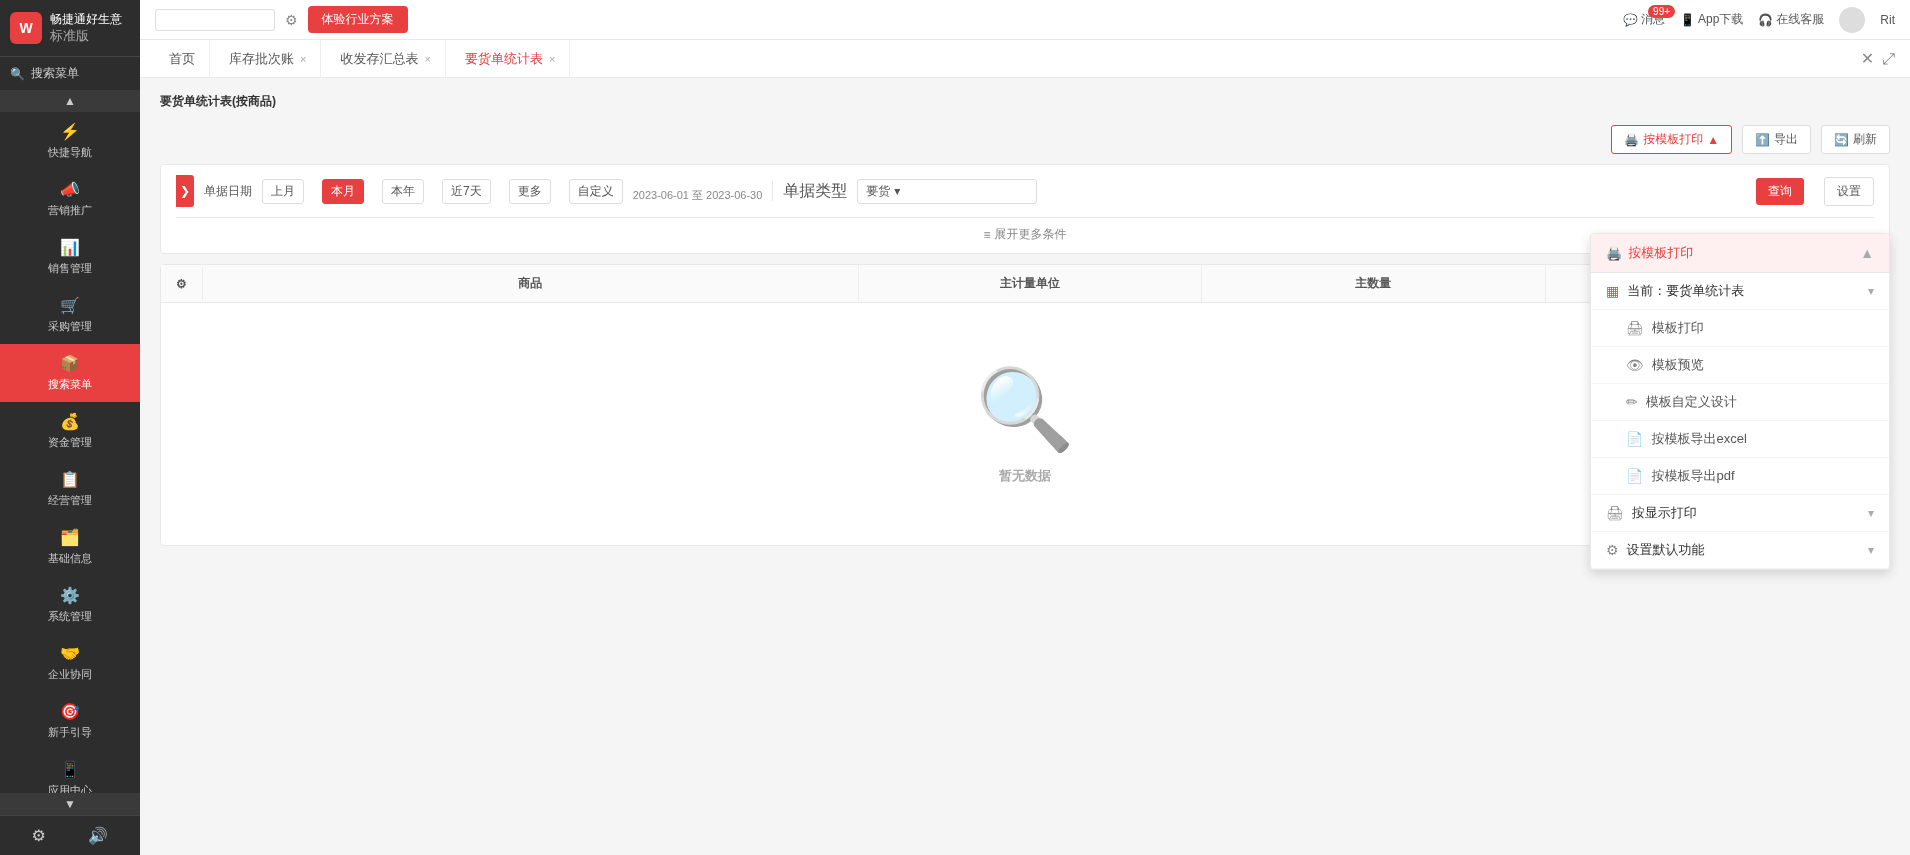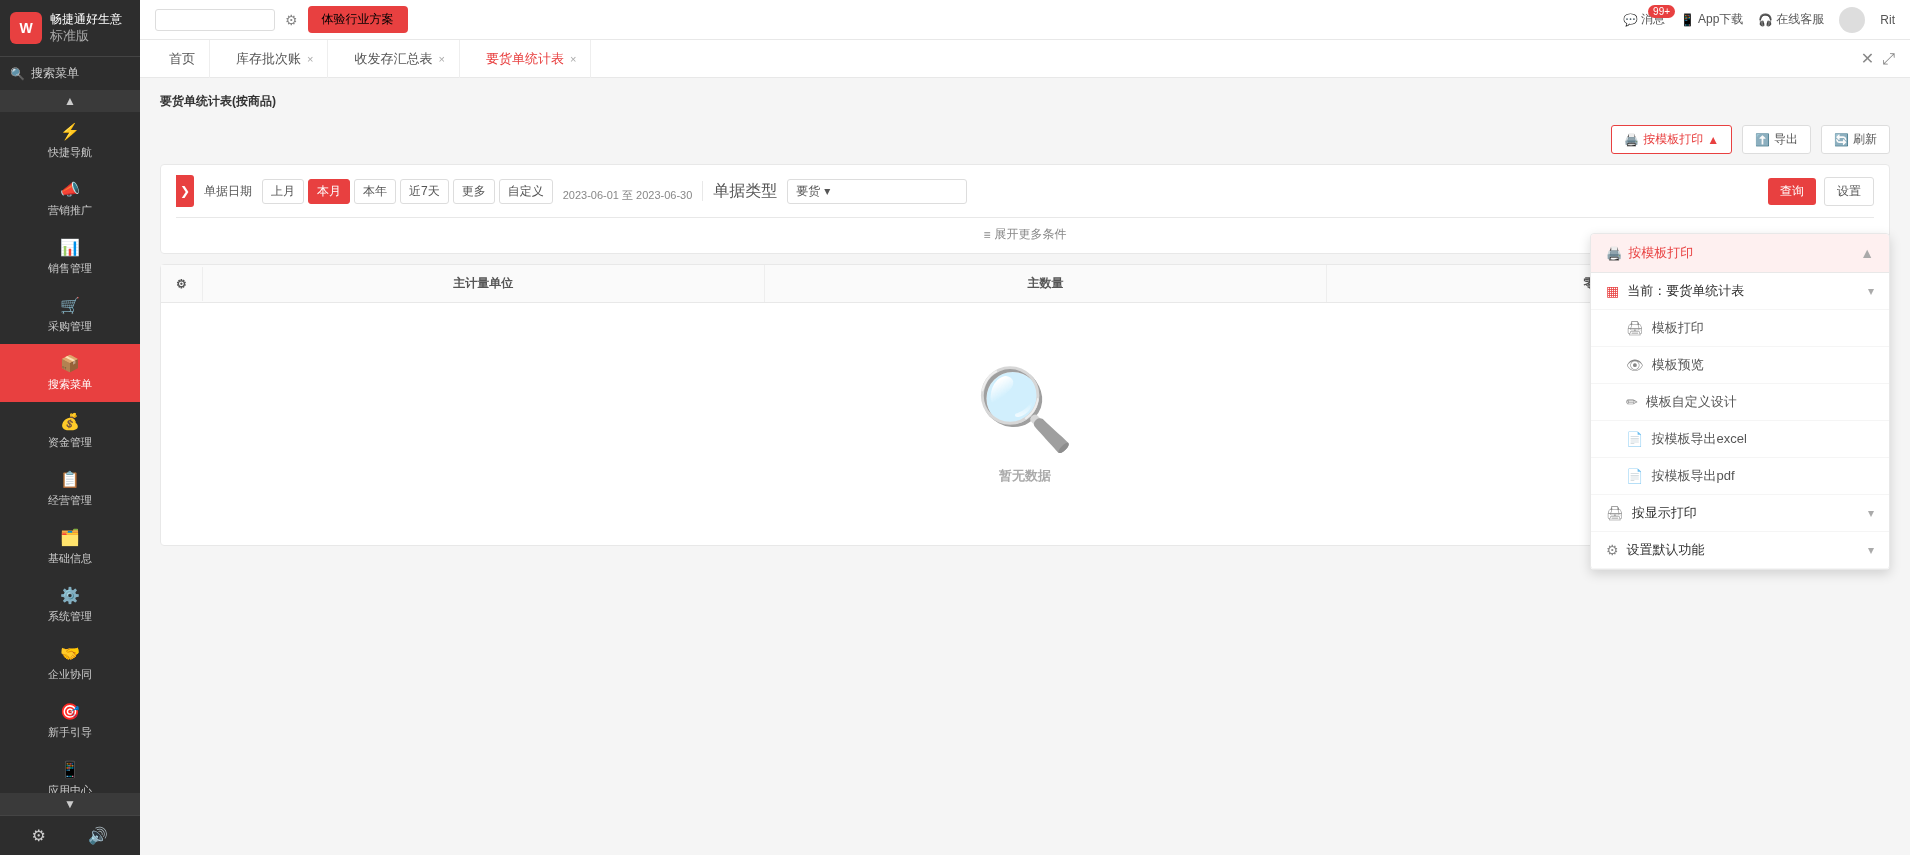--- a/index.html
+++ b/index.html
@@ -66,21 +66,21 @@
       padding: 0 15px;
       border-bottom: 1px solid #e8e8e8;
       gap: 10px;
       flex-shrink: 0;
     }
     .topbar-input {
       border: 1px solid #ddd; border-radius: 3px; padding: 3px 8px; font-size: 12px; width: 120px; color: #666;
     }
     .topbar-gear { color: #888; cursor: pointer; font-size: 14px; }
     .topbar-trial-btn {
-      background: #e84040; color: #000000; border: none; border-radius: 4px;
+      background: #e84040; color: #ffffff; border: none; border-radius: 4px;
       padding: 5px 14px; font-size: 12px; cursor: pointer;
     }
     .topbar-right {
       margin-left: auto; display: flex; align-items: center; gap: 15px;
     }
     .topbar-msg { display: flex; align-items: center; gap: 3px; color: #555; font-size: 12px; cursor: pointer; position: relative; }
     .badge {
       background: #e84040; color: white; border-radius: 8px; font-size: 10px;
       padding: 1px 5px; position: absolute; top: -6px; right: -10px;
     }
@@ -91,21 +91,21 @@
 
     
     .tabs-bar {
       background: #fff;
       display: flex;
       align-items: center;
       padding: 0 15px;
       border-bottom: 1px solid #e8e8e8;
       height: 38px;
       flex-shrink: 0;
-      gap: 12px;
+      gap: 5px;
     }
     .tab {
       display: flex; align-items: center; padding: 0 14px; height: 38px;
       font-size: 13px; color: #555; cursor: pointer; border-right: 1px solid #eee; gap: 6px;
     }
     .tab.active { color: #e84040; font-weight: 500; }
     .tab-close { font-size: 11px; color: #aaa; cursor: pointer; }
     .tabs-actions { margin-left: auto; display: flex; gap: 8px; }
     .tabs-action-btn { background: none; border: none; color: #888; cursor: pointer; font-size: 16px; }
 
@@ -117,21 +117,21 @@
       font-size: 12px; font-weight: bold; color: #333; margin-bottom: 15px;
     }
 
     
     .filter-bar {
       background: #fff; border: 1px solid #e8e8e8; border-radius: 4px;
       padding: 10px 15px; margin-bottom: 10px;
     }
     .filter-row { display: flex; align-items: center; gap: 10px; flex-wrap: wrap; }
     .filter-label { color: #555; font-size: 12px; }
-    .date-btns { display: flex; gap: 4px; align-items: flex-end; }
+    .date-btns { display: flex; gap: 18px; align-items: flex-end; }
     .date-btn {
       padding: 3px 8px; border: 1px solid #ddd; border-radius: 3px; background: #fff;
       color: #555; font-size: 12px; cursor: pointer;
     }
     .date-btn.active { background: #e84040; color: white; border-color: #e84040; }
     .date-range { color: #888; font-size: 11px; margin-top: 8px; }
     .filter-divider { width: 1px; height: 20px; background: #e8e8e8; }
     .filter-select {
       border: 1px solid #ddd; border-radius: 3px; padding: 3px 8px; font-size: 12px;
       color: #555; display: flex; align-items: center; gap: 4px; cursor: pointer; min-width: 180px;
@@ -369,34 +369,35 @@
           <button class="date-btn">更多</button>
           <button class="date-btn">自定义</button>
         </div>
         <span class="date-range">2023-06-01 至 2023-06-30</span>
         <div class="filter-divider"></div>
         <span class="filter-type-label">单据类型</span>
         <div class="filter-select">
           <span>要货</span>
           <span>▾</span>
         </div>
-        <div style="margin-left:auto; display:flex; gap:8px; align-items:center;">
+        <div style="margin-left:auto; display:flex; gap:20px; align-items:center;">
           <button class="action-btn query-btn">查询</button>
           <button class="action-btn settings-btn">设置</button>
         </div>
       </div>
       <div class="expand-btn">
         <span>≡</span>
         <span>展开更多条件</span>
       </div>
     </div>
 
     <div class="data-table">
       <div class="table-header">
         <div class="th" style="flex:0 0 40px;">⚙</div>
+        <div class="th product">商品</div>
         <div class="th">主计量单位</div>
         <div class="th">主数量</div>
         <div class="th">零售金额</div>
       </div>
       <div class="table-body">
         <div class="empty-icon">🔍</div>
         <div class="empty-text">暂无数据</div>
       </div>
     </div>
 

